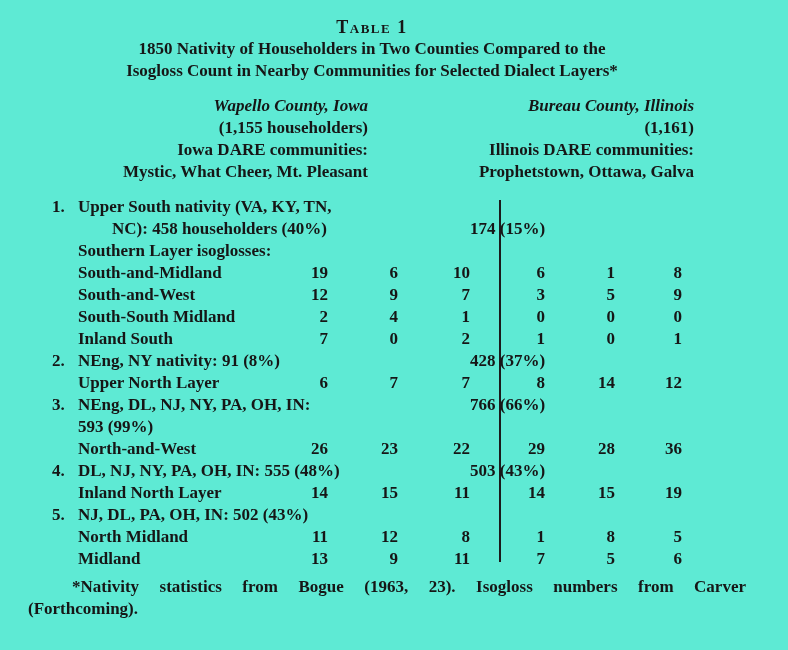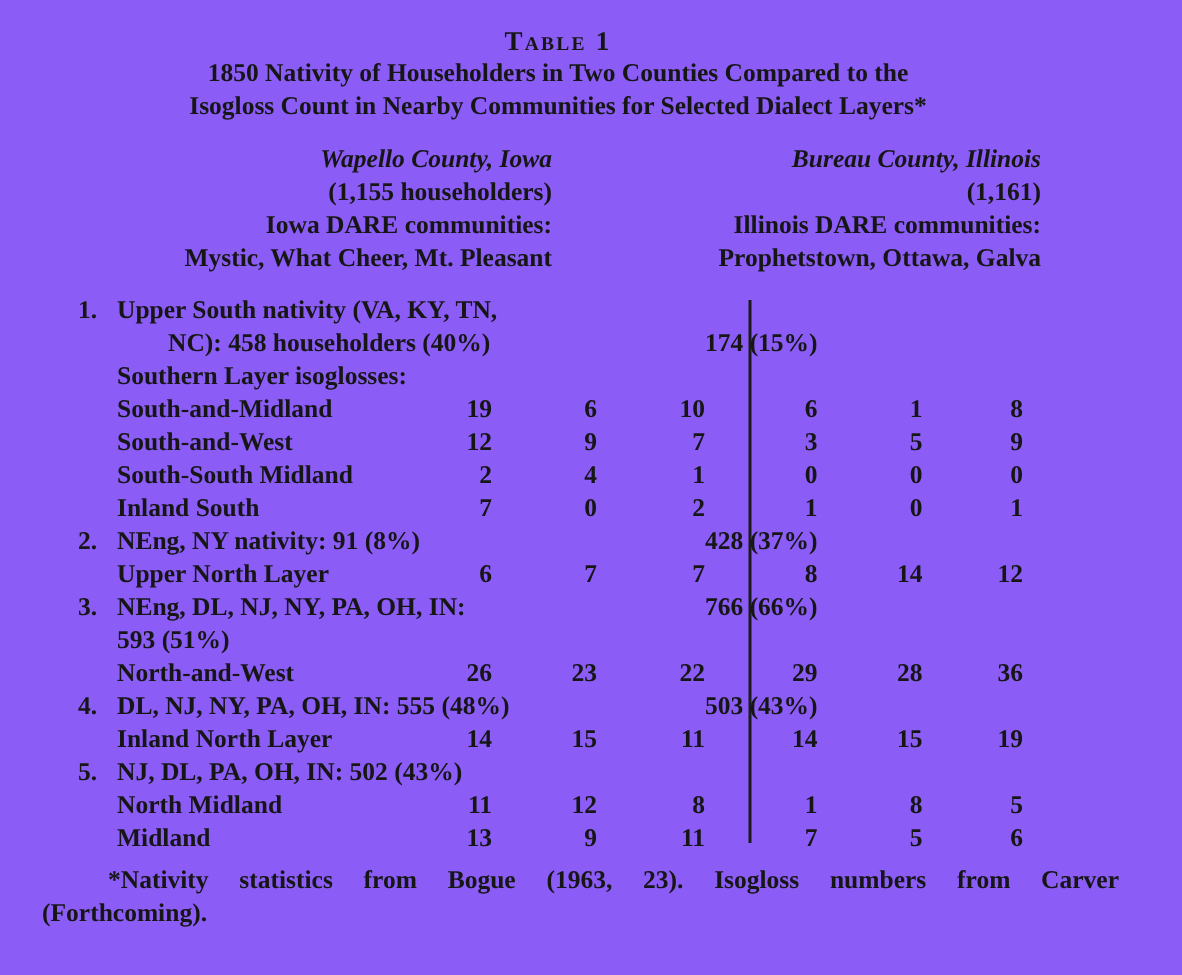--- a/index.html
+++ b/index.html
@@ -1,20 +1,20 @@
 <!DOCTYPE html>
 <html><head>
 <meta charset="utf-8">
 <style>
   html,body{margin:0;padding:0;}
   body{background:#e9e9e9;}
   .page{
     position:relative;
     width:788px;height:650px;
-    background:#8b5cf6;
+    background:#5eead4;
     font-family:"Liberation Serif","DejaVu Serif",serif;
     font-weight:700;
     color:#161616;
     font-size:17px;
     overflow:hidden;
   }
   .title-block{position:absolute;top:16px;left:0;width:744px;text-align:center;}
   .caption{font-variant:small-caps;font-size:18px;letter-spacing:1.5px;line-height:22px;}
   .title-line{font-size:17px;line-height:21.5px;}
   .hdr{position:absolute;top:95px;text-align:right;line-height:22px;}
@@ -144,21 +144,21 @@
       <span class="cell n c6">12</span>
     </div>
 
     <div class="row">
       <span class="cell num">3.</span>
       <span class="cell wide">NEng, DL, NJ, NY, PA, OH, IN:</span>
       <span class="right-summary">766 (66%)</span>
     </div>
 
     <div class="row">
-      <span class="cell sub">593 (51%)</span>
+      <span class="cell sub">593 (99%)</span>
     </div>
 
     <div class="row">
       <span class="cell num"></span>
       <span class="cell label">North-and-West</span>
       <span class="cell n c1">26</span>
       <span class="cell n c2">23</span>
       <span class="cell n c3">22</span>
       <span class="cell n c4">29</span>
       <span class="cell n c5">28</span>

